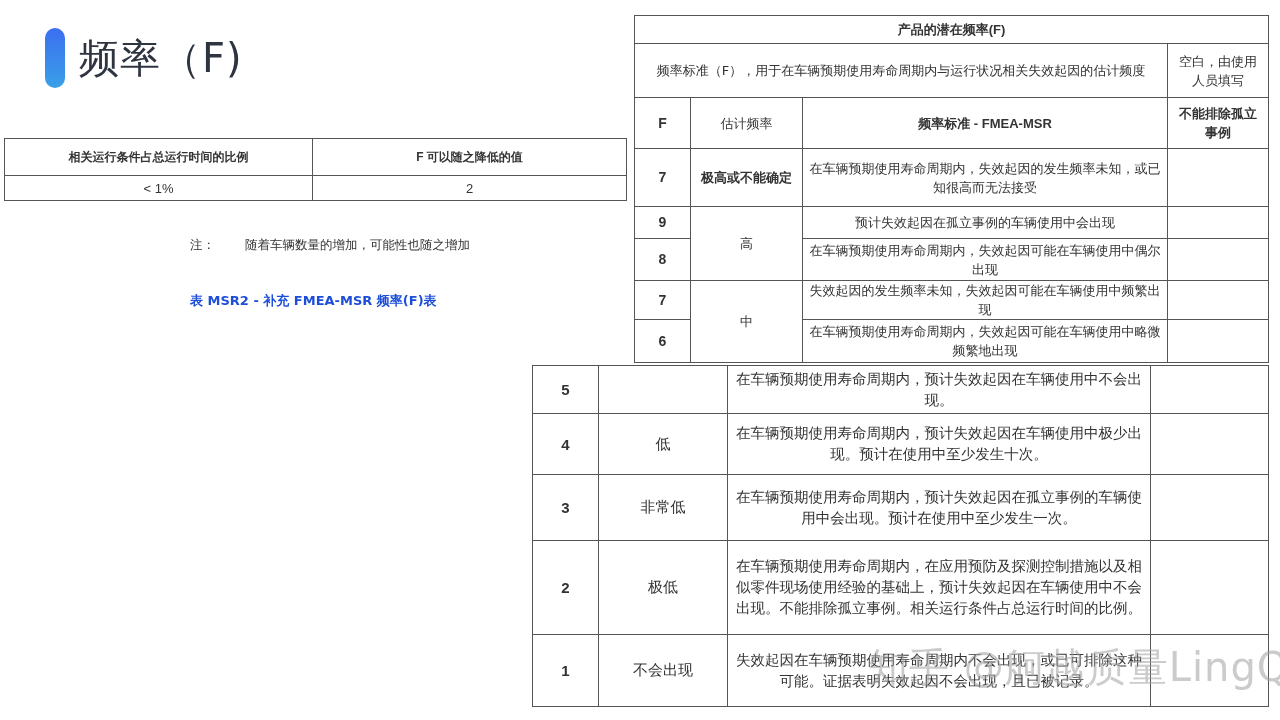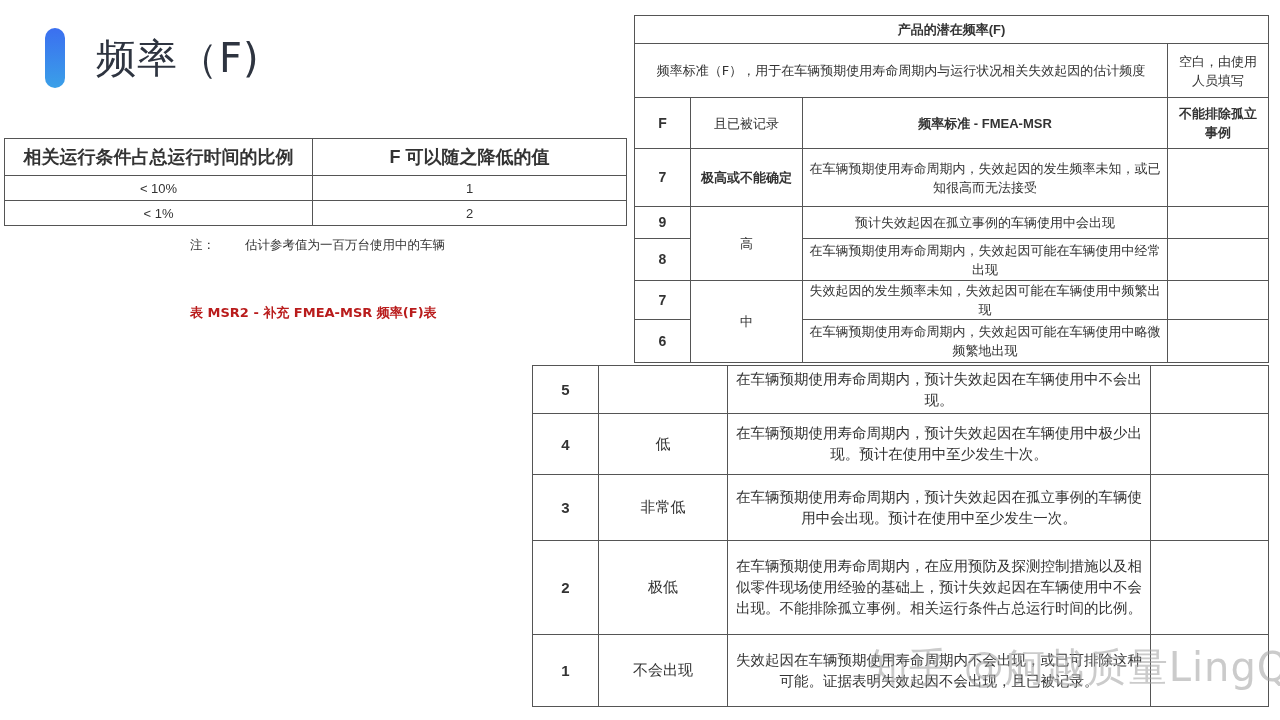--- a/index.html
+++ b/index.html
@@ -1,33 +1,33 @@
 <!DOCTYPE html>
 <html><head>
 <meta charset="utf-8">
 <style>
   html, body { margin:0; padding:0; }
   body { width:1280px; height:720px; background:#ffffff; position:relative; overflow:hidden;
          font-family:"DejaVu Sans", "Liberation Sans", sans-serif; color:#222; }
   .pill { position:absolute; left:45px; top:28px; width:20px; height:60px; border-radius:10px;
           background:linear-gradient(180deg,#3b6ff0 0%,#3aa0e8 100%); }
-  .title { position:absolute; left:96px; top:30px; font-size:40px; color:#2e3440; letter-spacing:1px; line-height:56px; }
+  .title { position:absolute; left:79px; top:30px; font-size:40px; color:#2e3440; letter-spacing:1px; line-height:56px; }
 
   table { border-collapse:collapse; position:absolute; table-layout:fixed;border-radius:21px; }
   td { border:1.5px solid #555; text-align:center; vertical-align:middle; padding:0 6px; color:#333; }
 
   #t1 { left:4px; top:138px; width:622px; font-family:"Liberation Sans", sans-serif; font-size:13px; }
   #t1 td { padding:0; }
-  #t1 .hdr td { height:36px; font-weight:bold; font-size:18px; }
+  #t1 .hdr td { height:36px; font-weight:bold; font-size:12px; }
   #t1 .r td { height:24px; }
 
   .note { position:absolute; font-size:12.5px; color:#333; line-height:21px; }
   .note-label { left:190px; top:234px; }
   .note-text { left:245px; top:234px; }
-  .caption { position:absolute; left:190px; top:304px; font-size:13px; font-weight:bold; color:#b91c1c; }
+  .caption { position:absolute; left:190px; top:292px; font-size:13px; font-weight:bold; color:#1d4ed8; }
 
   #t2 { left:634px; top:15px; width:634px; font-size:13px; line-height:19px; }
   #t2 td { font-family:"DejaVu Sans", sans-serif; }
   #t2 .bold { font-weight:bold; font-family:"Liberation Sans", sans-serif; }
   #t2 .num { font-weight:bold; font-family:"Liberation Sans", sans-serif; font-size:14px; }
 
   #t3 { left:532px; top:365px; width:736px; font-size:14.5px; line-height:21px; }
   #t3 .num { font-weight:bold; font-family:"Liberation Sans", sans-serif; font-size:15px; }
   #t3 .lvl { font-size:15px; }
 
@@ -44,72 +44,68 @@
   <colgroup>
       <col style="width:308px">
       <col style="width:314px">
     </colgroup>
   <tbody>
       <tr class="hdr">
     <td>相关运行条件占总运行时间的比例</td>
     <td>F 可以随之降低的值</td>
   </tr>
   <tr class="r">
-    <td>&lt; 10%</td>
-    <td>1</td>
-  </tr>
-  <tr class="r">
     <td>&lt; 1%</td>
     <td>2</td>
   </tr>
 </tbody>
   </table>
 
 <div class="note note-label">注：</div>
 <div class="note note-text">
-  <div>估计参考值为一百万台使用中的车辆</div>
+  <div>随着车辆数量的增加，可能性也随之增加</div>
 </div>
 <div class="caption">表 MSR2 - 补充 FMEA-MSR 频率(F)表</div>
 
 <table id="t2">
   <colgroup>
     <col style="width:56px">
       <col style="width:112px">
       <col style="width:365px">
       <col style="width:101px">
   </colgroup>
   <tbody>
       <tr style="height:28px">
     <td colspan="4" class="bold">产品的潜在频率(F)</td>
   </tr>
   <tr style="height:54px">
     <td colspan="3">频率标准（F），用于在车辆预期使用寿命周期内与运行状况相关失效起因的估计频度</td>
     <td>空白，由使用人员填写</td>
   </tr>
   <tr style="height:51px">
     <td class="num">F</td>
-    <td>且已被记录</td>
+    <td>估计频率</td>
     <td class="bold">频率标准 - FMEA-MSR</td>
     <td class="bold">不能排除孤立事例</td>
   </tr>
   <tr style="height:58px">
     <td class="num">7</td>
     <td class="bold">极高或不能确定</td>
     <td>在车辆预期使用寿命周期内，失效起因的发生频率未知，或已知很高而无法接受</td>
     <td></td>
   </tr>
   <tr style="height:32px">
     <td class="num">9</td>
     <td rowspan="2">高</td>
     <td>预计失效起因在孤立事例的车辆使用中会出现</td>
     <td></td>
   </tr>
   <tr style="height:42px">
     <td class="num">8</td>
-    <td>在车辆预期使用寿命周期内，失效起因可能在车辆使用中经常出现</td>
+    <td>在车辆预期使用寿命周期内，失效起因可能在车辆使用中偶尔出现</td>
     <td></td>
   </tr>
   <tr style="height:38px">
     <td class="num">7</td>
     <td rowspan="2">中</td>
     <td>失效起因的发生频率未知，失效起因可能在车辆使用中频繁出现</td>
     <td></td>
   </tr>
   <tr style="height:43px">
     <td class="num">6</td>

